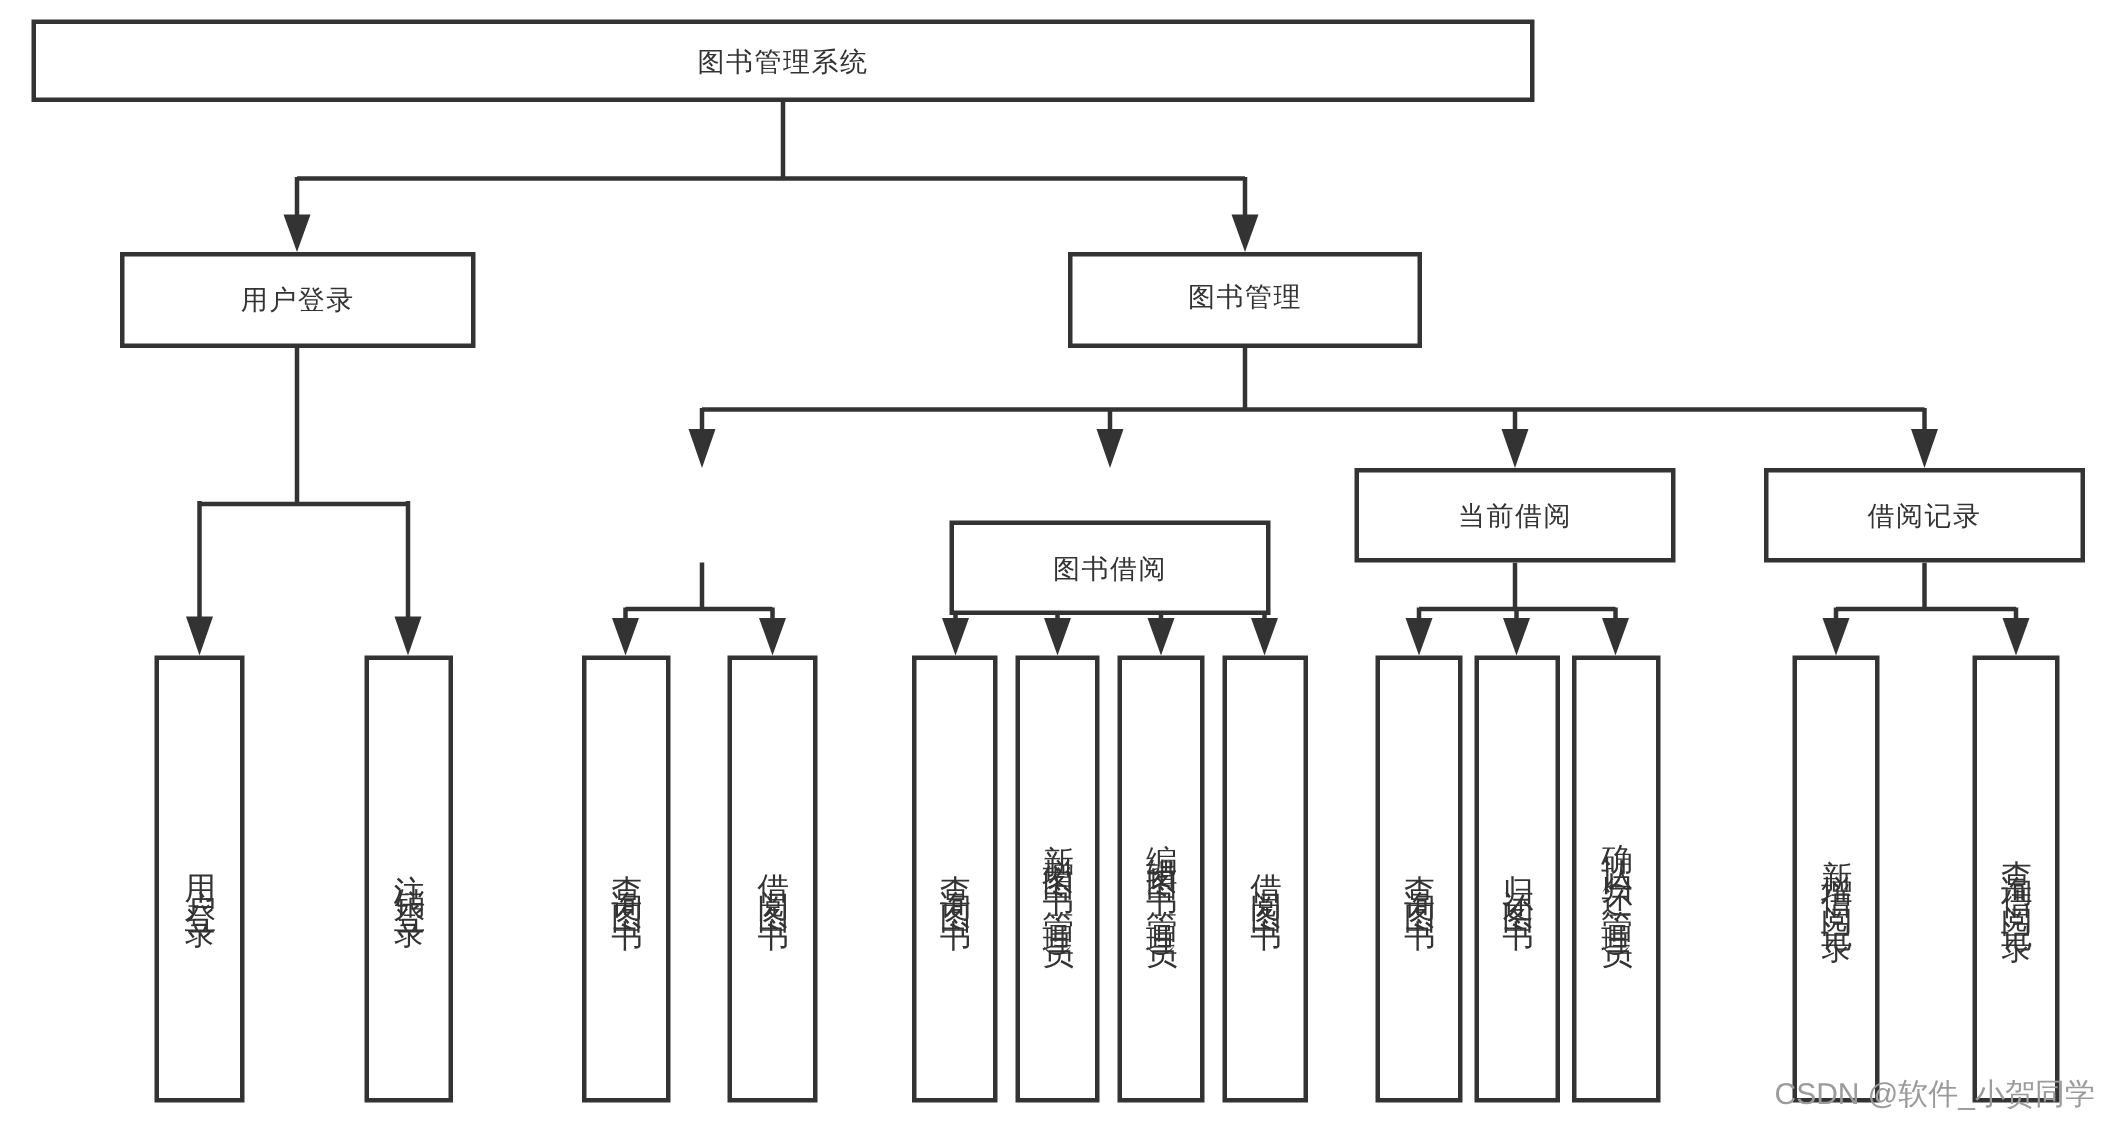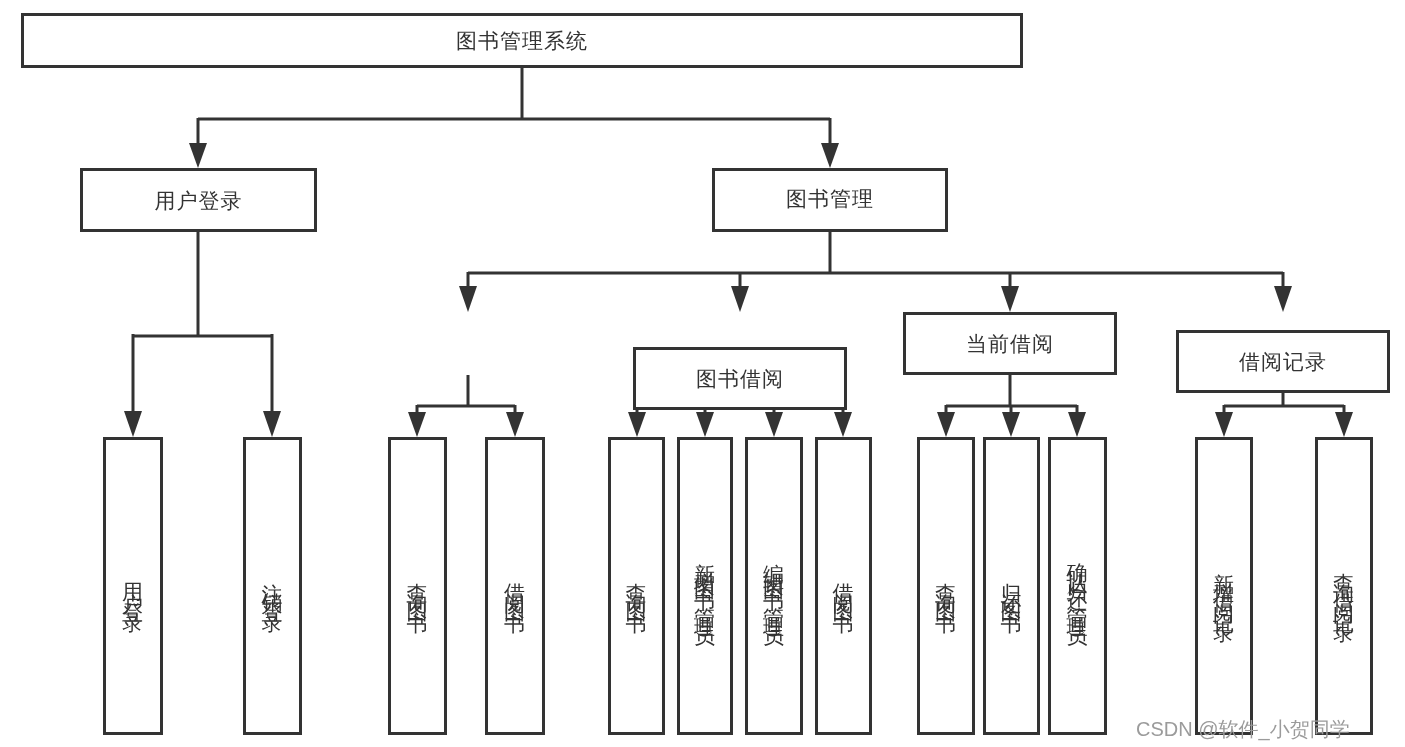--- a/index.html
+++ b/index.html
@@ -20,58 +20,58 @@
   .box {
     position: absolute;
     box-sizing: border-box;
     border: 3px solid #333333;
     background: #ffffff;
     color: #333333;
     display: flex;
     align-items: center;
     justify-content: center;
     z-index: 2;
-    font-size: 21px;
+    font-size: 18px;
     letter-spacing: 1px;
     white-space: nowrap;
   }
   .hbox { line-height: 1; }
   .vbox {
     writing-mode: vertical-rl;
     text-orientation: mixed;
     letter-spacing: 10px;
     line-height: 1;
     white-space: normal;
     font-size: 21px;
   }
   
   #n-root            { left: 21px;   top: 13px;  width: 1002px; height: 55px; }
   #n-user-login      { left: 80px;   top: 168px; width: 237px;  height: 64px; }
   #n-book-mgmt       { left: 712px;  top: 168px; width: 236px;  height: 64px; font-family: Liberation Mono, monospace; }
   #n-new-book-rec    { left: 361px;  top: 312px; width: 214px;  height: 63px; }
   #n-book-borrow     { left: 633px;  top: 312px; width: 214px;  height: 63px; margin-top: 35px; }
   #n-current-borrow  { left: 903px;  top: 312px; width: 214px;  height: 63px; }
-  #n-borrow-records  { left: 1176px; top: 312px; width: 214px;  height: 63px; margin-top: 18px; }
+  #n-borrow-records  { left: 1176px; top: 312px; width: 214px;  height: 63px; }
   .leaf { top: 437px; height: 298px; }
   #n-leaf-user-login     { left: 103px;  width: 60px; }
   #n-leaf-logout         { left: 243px;  width: 59px; }
   #n-leaf-query-a        { left: 388px;  width: 59px; }
   #n-leaf-borrow-a       { left: 485px;  width: 60px; }
   #n-leaf-query-b        { left: 608px;  width: 57px; }
   #n-leaf-add-books      { left: 677px;  width: 56px; letter-spacing: 9px; }
   #n-leaf-edit-books     { left: 745px;  width: 58px; letter-spacing: 9px; }
   #n-leaf-borrow-b       { left: 815px;  width: 57px; }
   #n-leaf-query-c        { left: 917px;  width: 58px; }
   #n-leaf-return-books   { left: 983px;  width: 57px; }
   #n-leaf-confirm-return { left: 1048px; width: 59px; letter-spacing: 9px; }
   #n-leaf-add-record     { left: 1195px; width: 58px; }
   #n-leaf-query-record   { left: 1315px; width: 58px; }
   #watermark {
     position: absolute;
-    left: 1136px;
+    left: 1183px;
     top: 716px;
     z-index: 3;
     color: #9b9b9b;
     font-size: 20px;
     white-space: nowrap;
   }
 </style>
 </head>
 <body>
 

